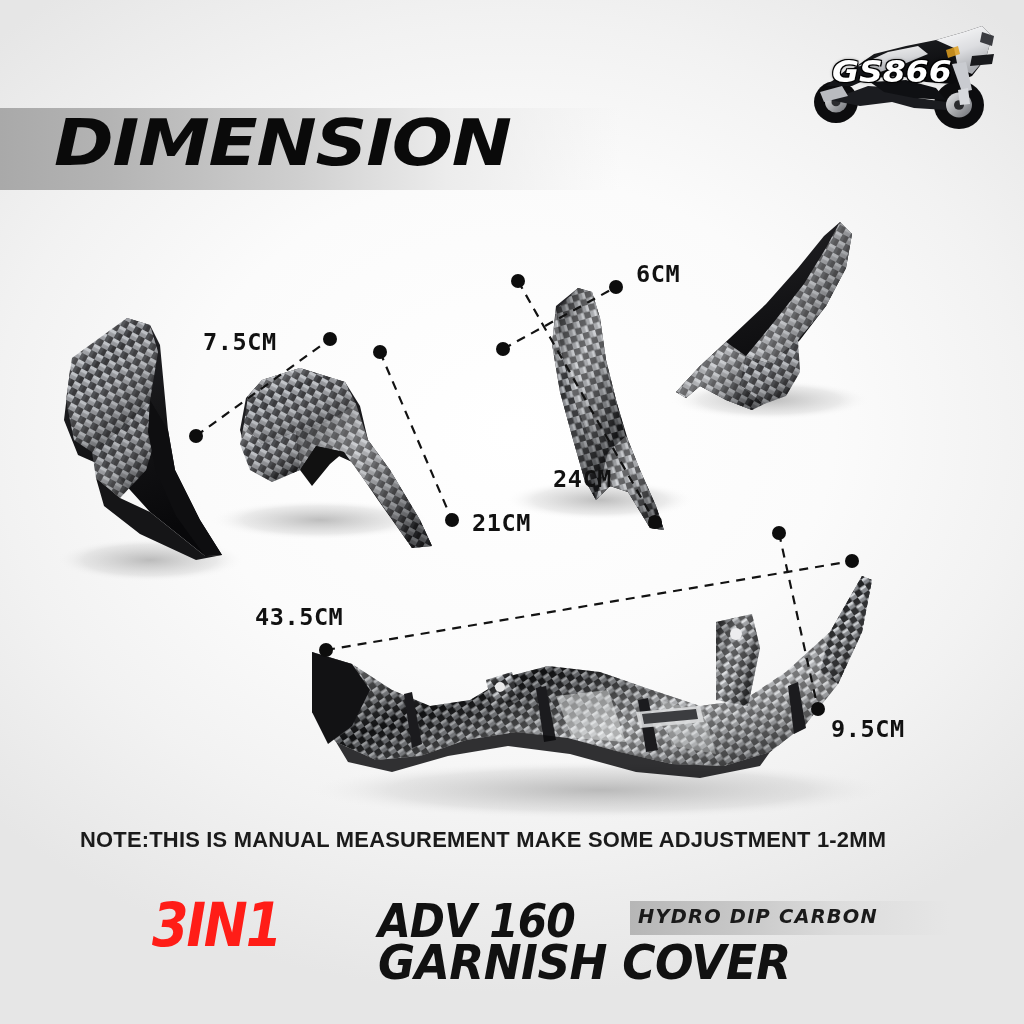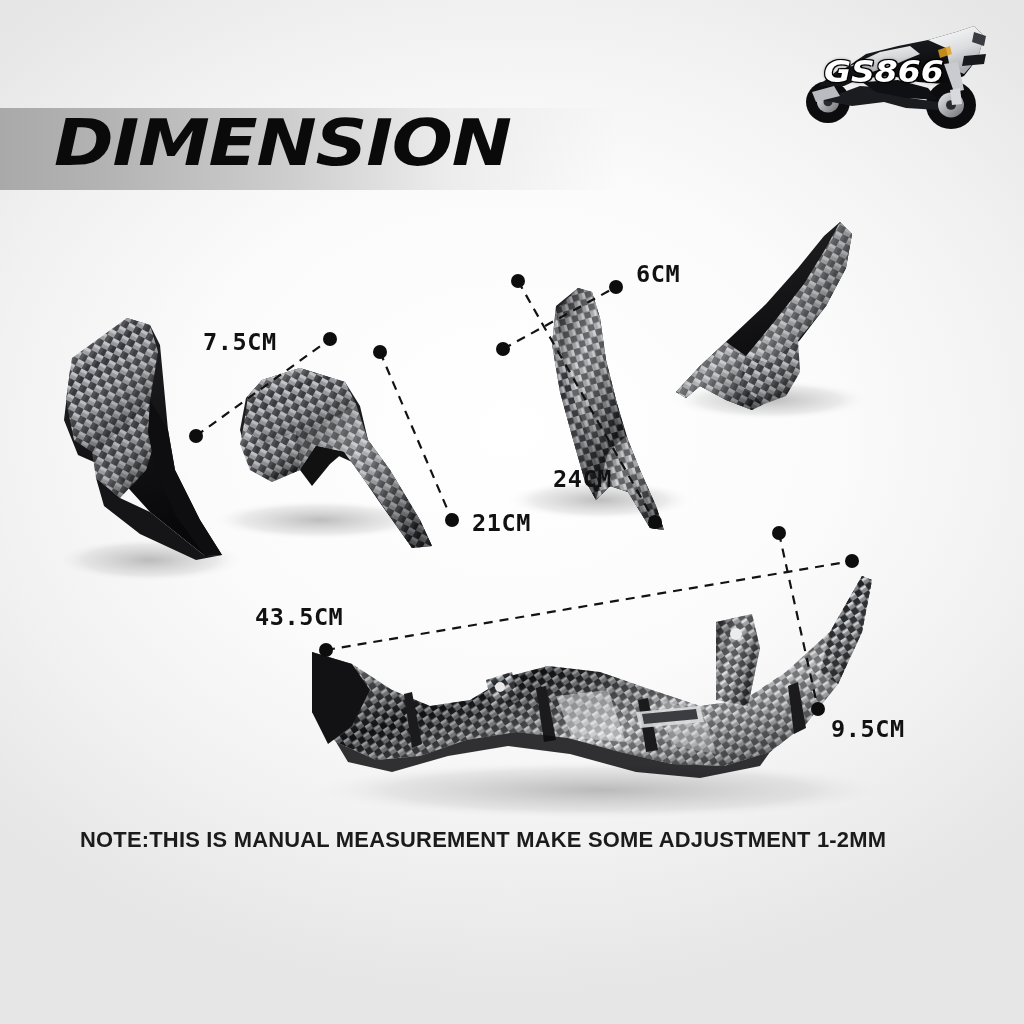--- a/index.html
+++ b/index.html
@@ -38,21 +38,21 @@
     color: #0a0a0a;
     transform: scaleX(1.16) scaleY(1.02);
     transform-origin: left top;
     white-space: nowrap;
     line-height: 1;
   }
 
   
   .logo-wrap {
     position: absolute;
-    right: 20px;
+    right: 12px;
     top: 6px;
     width: 216px;
     height: 124px;
   }
   .logo-text {
     position: absolute;
     left: 36px;
     top: 48px;
     font-family: "DejaVu Sans", sans-serif;
     font-weight: 700;
@@ -437,14 +437,21 @@
 
   <div class="dim" style="left:203px; top:330px;">7.5CM</div>
   <div class="dim" style="left:636px; top:262px;">6CM</div>
   <div class="dim" style="left:472px; top:511px;">21CM</div>
   <div class="dim" style="left:553px; top:467px;">24CM</div>
   <div class="dim" style="left:255px; top:605px;">43.5CM</div>
   <div class="dim" style="left:831px; top:717px;">9.5CM</div>
 
   <div class="note">NOTE:THIS IS MANUAL MEASUREMENT MAKE SOME ADJUSTMENT 1-2MM</div>
 
+  <div class="prod">
+    <div class="prod-hydro-bg"></div>
+    <div class="prod-3in1">3IN1</div>
+    <div class="prod-model">ADV 160</div>
+    <div class="prod-hydro">HYDRO DIP CARBON</div>
+    <div class="prod-garnish">GARNISH COVER</div>
+  </div>
 
 </div>
 
 </body></html>

